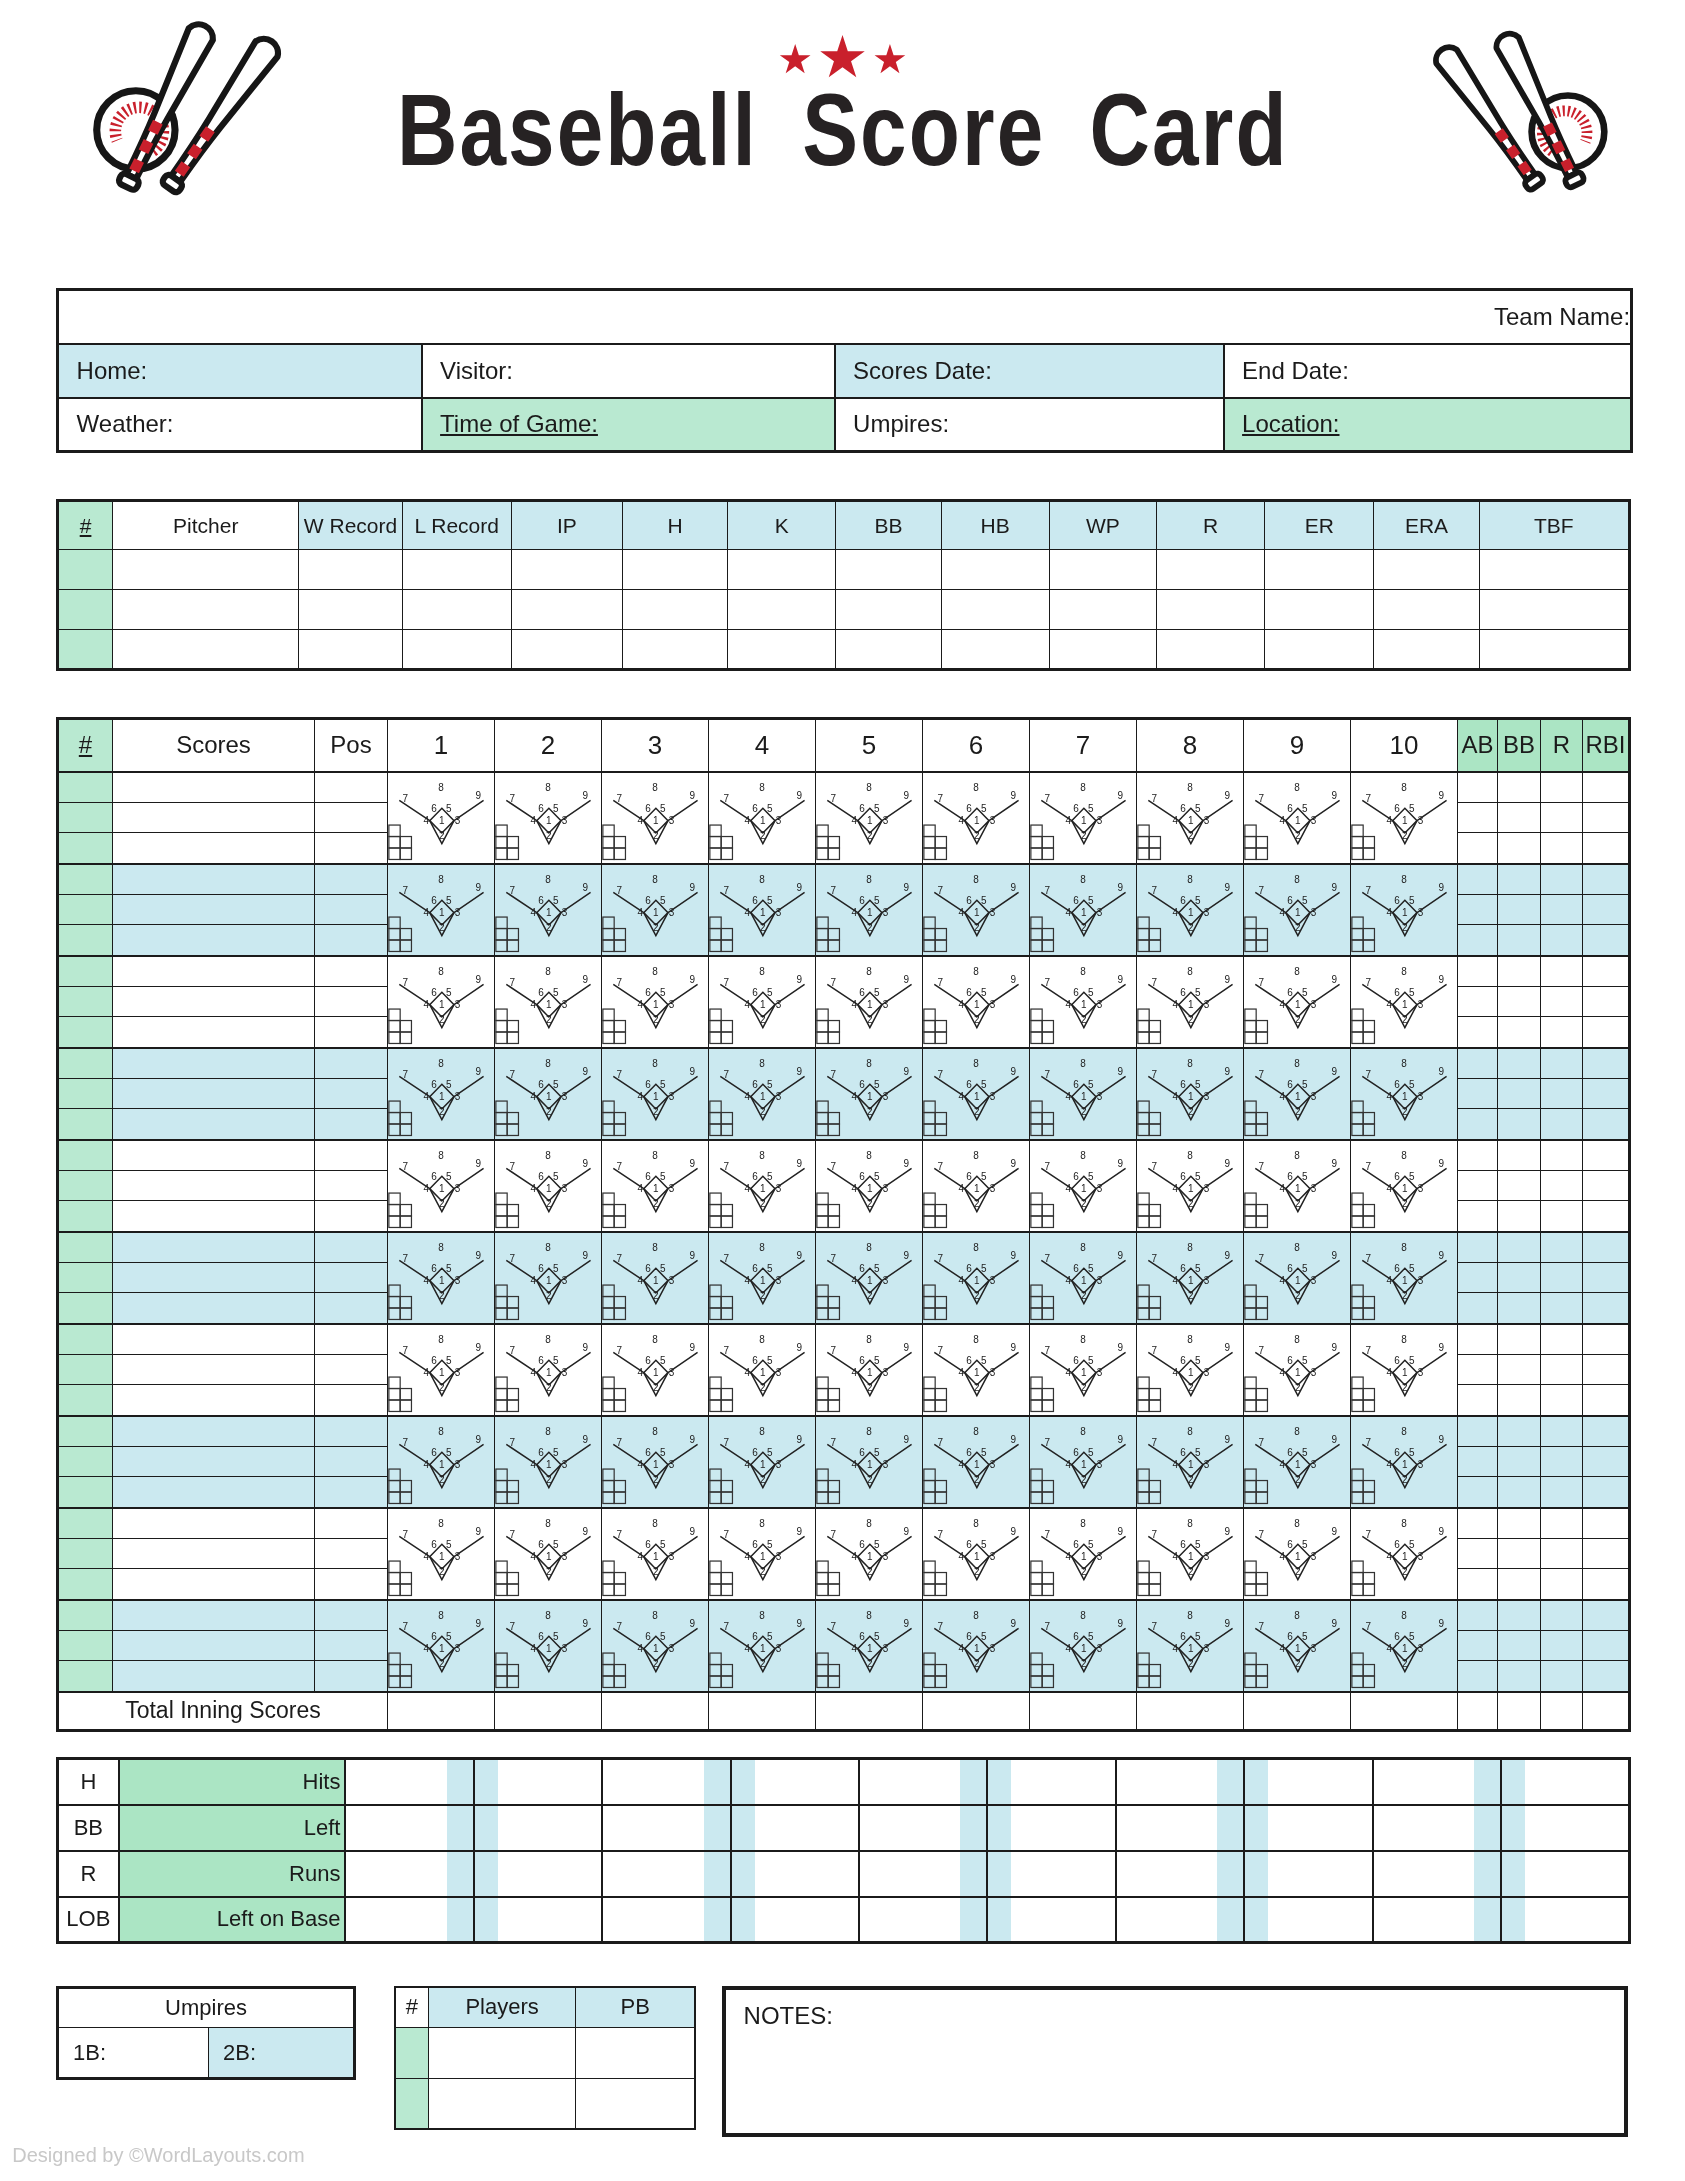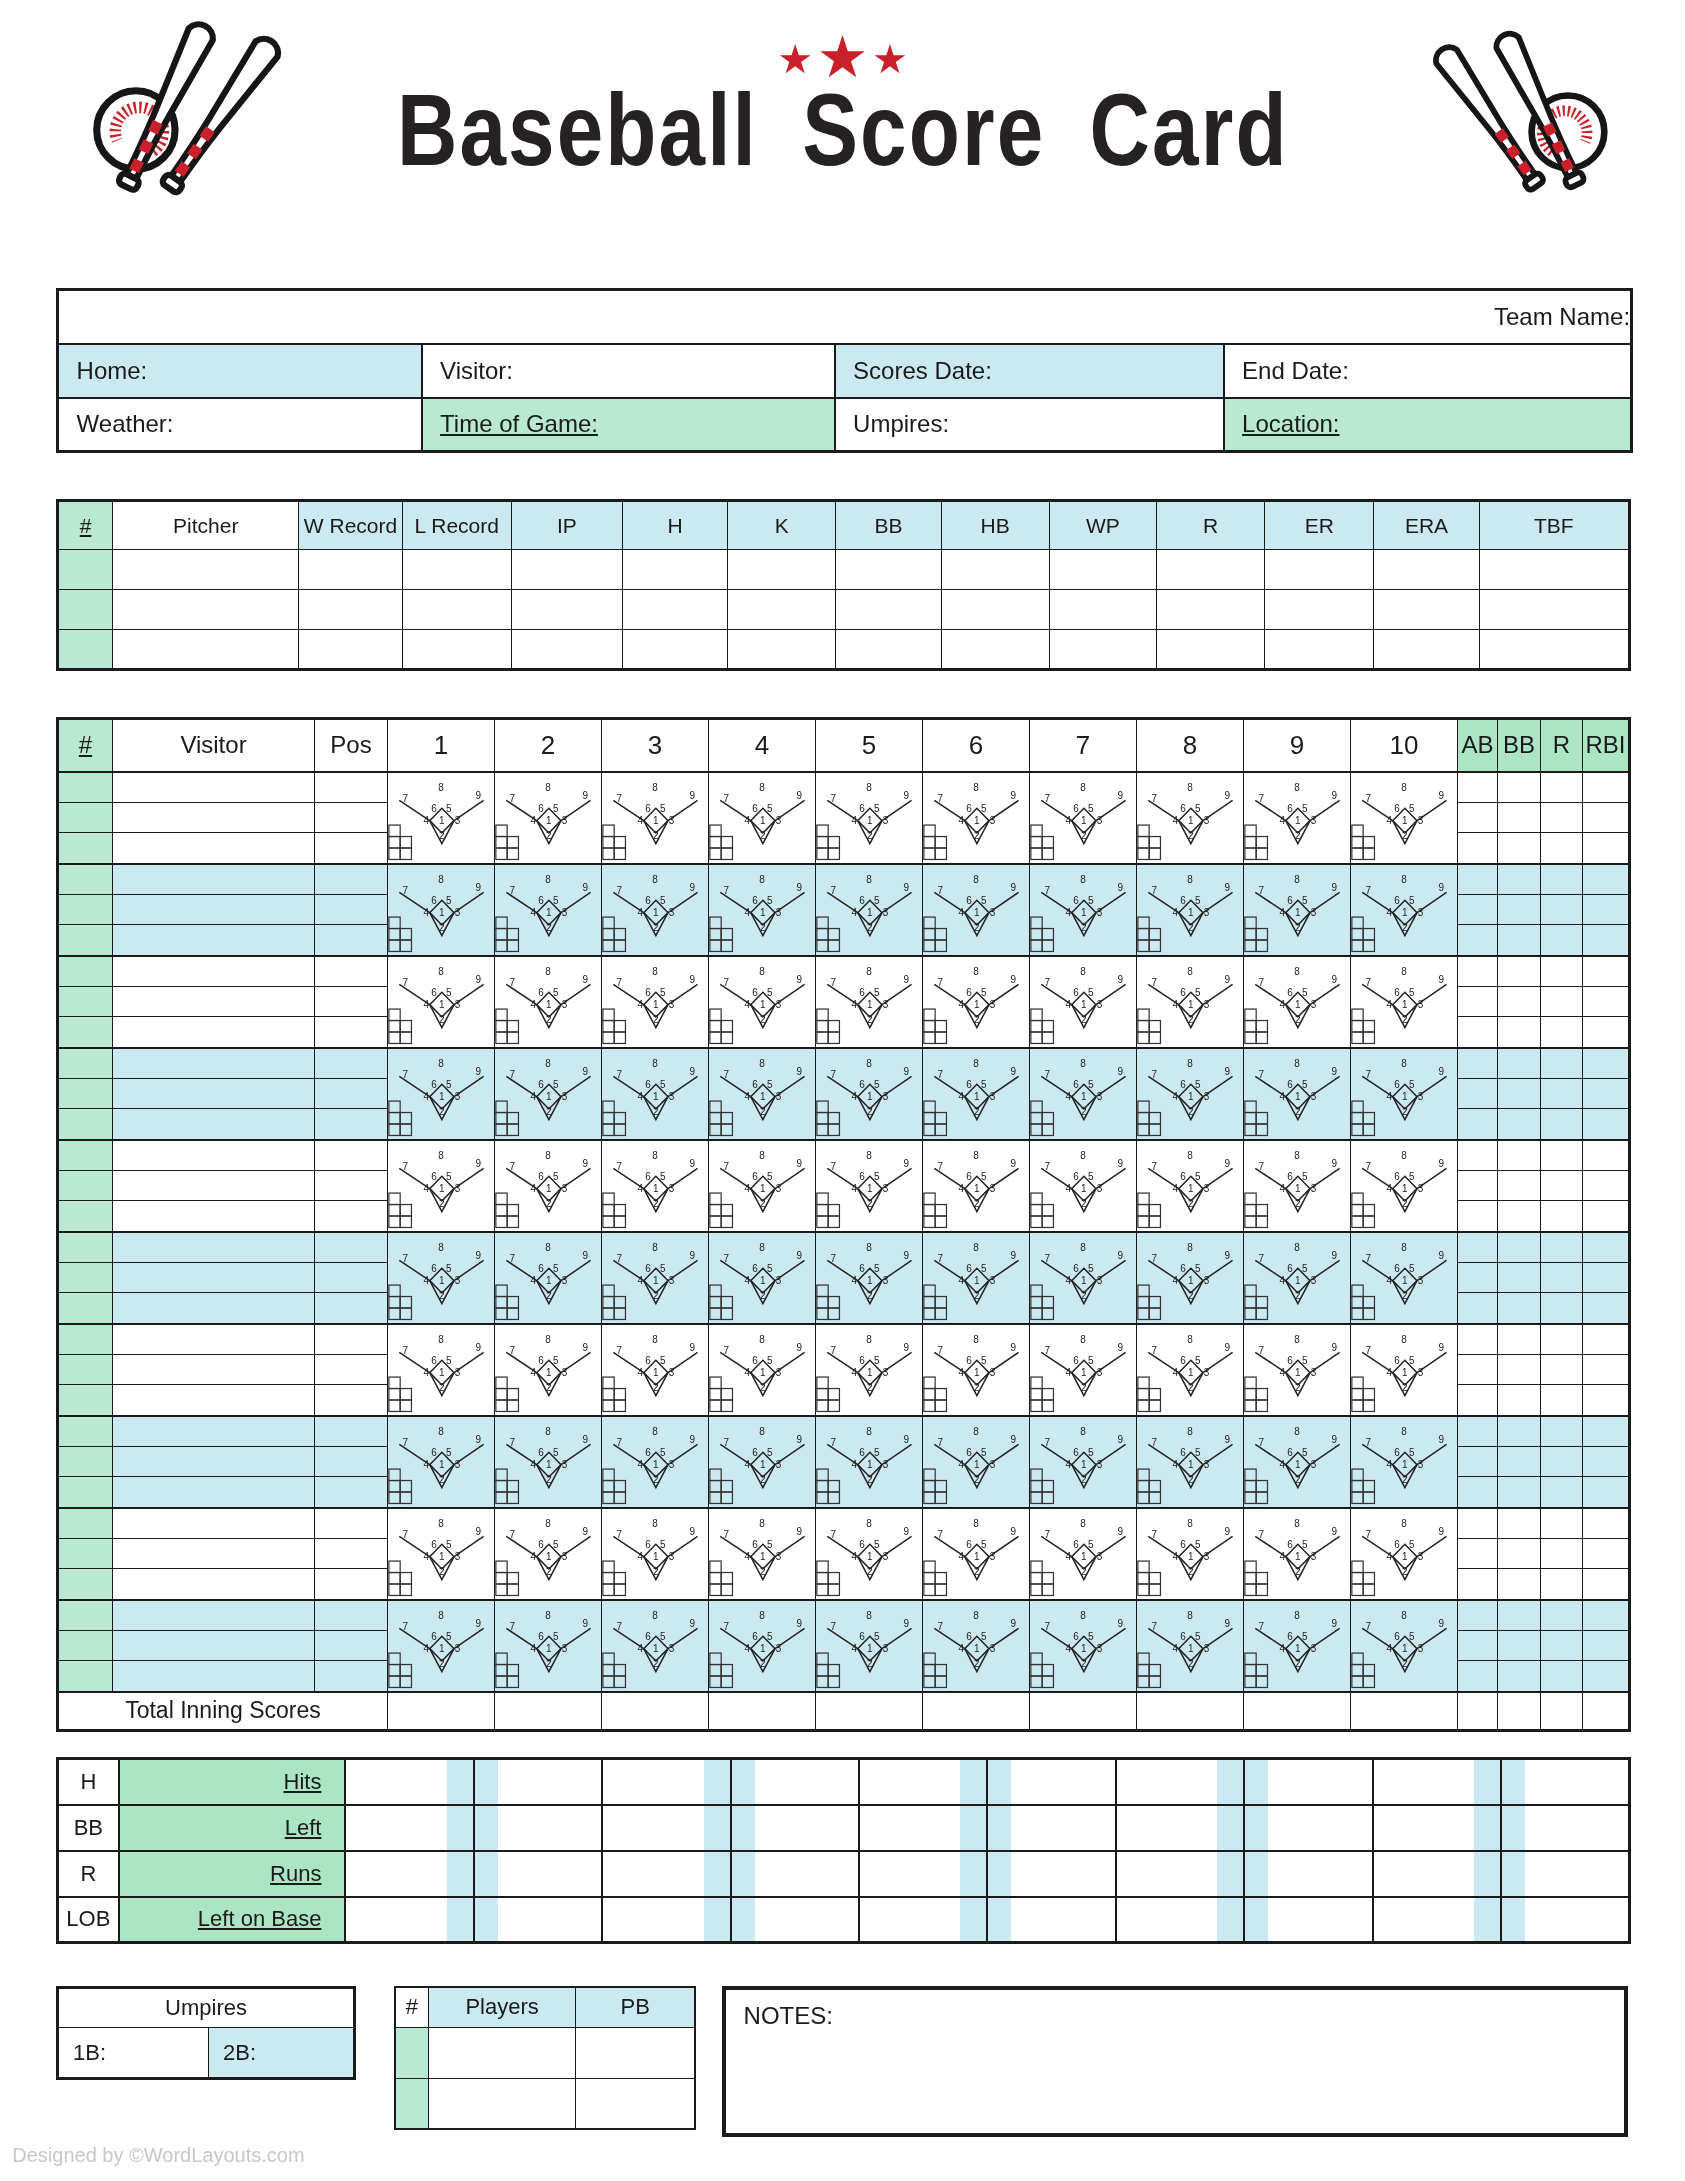--- a/index.html
+++ b/index.html
@@ -45,21 +45,21 @@
   .score-table tr.hdr td.inning{font-size:26px;}
   .score-table tr.sub td{border-top:0.9px solid #2e2e2e;}
   .score-table tr.blk-top td{border-top:2.6px solid var(--ink);}
   .score-table td.dcell{padding:0;vertical-align:top;}
   .score-table td.dcell svg{display:block;width:100%;height:90px;}
   .score-table tr.total td{height:39px;font-size:23px;}
 
   
   .stats-table{position:absolute;left:56px;top:1757px;width:1575px;border:3.5px solid var(--ink);}
   .stats-table td{height:46px;font-size:22px;text-align:center;border-width:2.6px;}
-  .stats-table td.lbl{text-align:right;padding-right:23px;text-decoration:underline;}
+  .stats-table td.lbl{text-align:right;padding-right:4px;}
   .stats-table td.stripe-r{background:linear-gradient(90deg,#fff calc(100% - 26px),var(--blue) calc(100% - 26px));}
   .stats-table td.stripe-l{background:linear-gradient(90deg,var(--blue) 23px,#fff 23px);}
 
   
   .umpires-table{position:absolute;left:56px;top:1986px;width:300px;border:3.5px solid var(--ink);padding-left:40px;}
   .umpires-table td{height:51px;font-size:22px;padding-left:14px;}
   .umpires-table td.title{height:40px;text-align:center;padding-left:0;}
   .catcher-table{position:absolute;left:394px;top:1986px;width:302px;border:2.6px solid var(--ink);}
   .catcher-table td{height:51px;font-size:22px;text-align:center;}
   .catcher-table tr.hdr td{height:40px;}
@@ -241,21 +241,21 @@
         <col style="width:107px">
         <col style="width:107px">
         <col style="width:40px">
         <col style="width:43px">
         <col style="width:42px">
         <col style="width:47px">
       </colgroup>
     <tbody id="score-body">
         <tr class="hdr">
           <td class="t-green2">#</td>
-          <td class="t-white">Visitor</td>
+          <td class="t-white">Scores</td>
           <td class="t-white">Pos</td>
           <td class="t-white inning">1</td>
           <td class="t-white inning">2</td>
           <td class="t-white inning">3</td>
           <td class="t-white inning">4</td>
           <td class="t-white inning">5</td>
           <td class="t-white inning">6</td>
           <td class="t-white inning">7</td>
           <td class="t-white inning">8</td>
           <td class="t-white inning">9</td>

